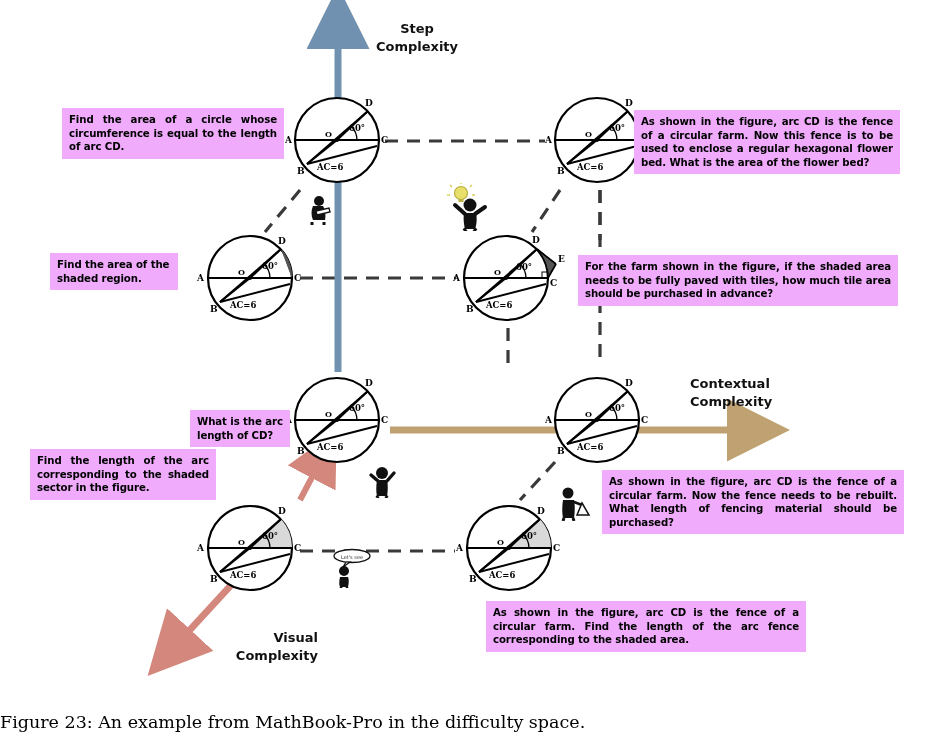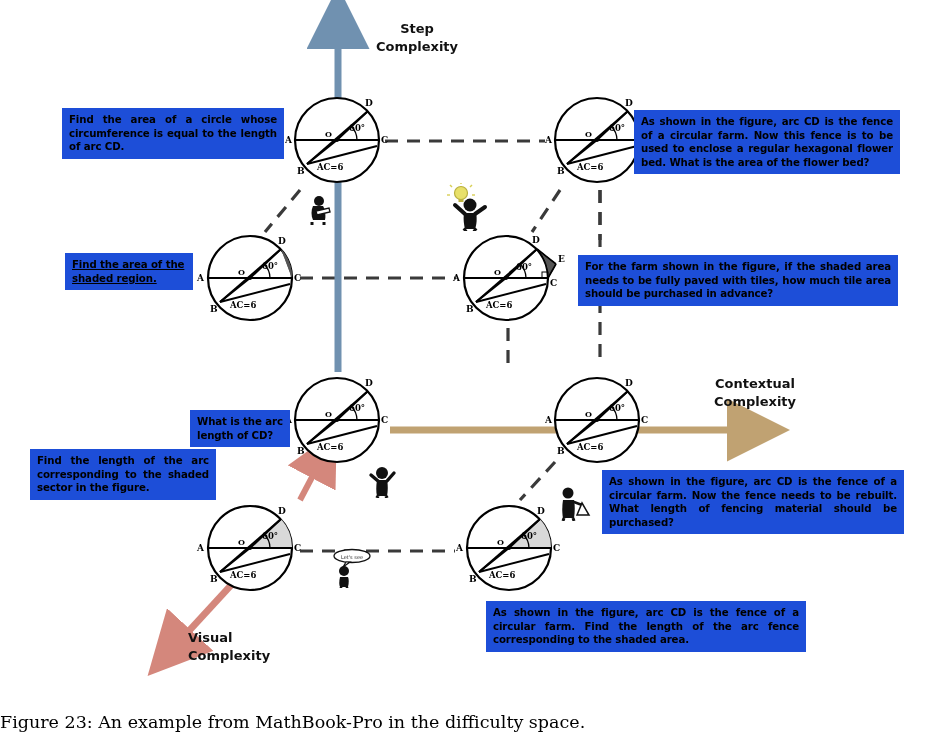--- a/index.html
+++ b/index.html
@@ -23,21 +23,21 @@
   .svg-layer {
     position: absolute;
     left: 0; top: 0;
     width: 940px;
     height: 756px;
     pointer-events: none;
   }
   
   .callout {
     position: absolute;
-    background: #1d4ed8;
+    background: #f0abfc;
     color: #000000;
     font-family: "DejaVu Sans", sans-serif;
     font-weight: bold;
     font-size: 10.2px;
     line-height: 13.6px;
     padding: 5px 7px;
     box-sizing: border-box;
     text-align: justify;
     letter-spacing: -0.1px;
   }
@@ -347,42 +347,42 @@
       <path d="M9,33 L8,36 M18,33 L19,36" stroke="#111" stroke-width="3"></path>
       <path d="M19,17 L27,20" stroke="#111" stroke-width="2.6" stroke-linecap="round"></path>
       <path d="M27,18 L34,30 L22,30 Z" fill="#fff" stroke="#111" stroke-width="1.5"></path>
     </svg>
   </div>
 
   <div class="callout" style="left:62px; top:108px; width:222px;">Find the area of a circle whose circumference is equal to the length of arc CD.</div>
 
   <div class="callout" style="left:634px; top:110px; width:266px;">As shown in the figure, arc CD is the fence of a circular farm. Now this fence is to be used to enclose a regular hexagonal flower bed. What is the area of the flower bed?</div>
 
-  <div class="callout left-align" style="left:65px; top:253px; width:128px;text-decoration:underline;">Find the area of the shaded region.</div>
+  <div class="callout left-align" style="left:50px; top:253px; width:128px;">Find the area of the shaded region.</div>
 
   <div class="callout left-align" style="left:190px; top:410px; width:100px;">What is the arc length of CD?</div>
 
   <div class="callout" style="left:578px; top:255px; width:320px;">For the farm shown in the figure, if the shaded area needs to be fully paved with tiles, how much tile area should be purchased in advance?</div>
 
   <div class="callout" style="left:602px; top:470px; width:302px;">As shown in the figure, arc CD is the fence of a circular farm. Now the fence needs to be rebuilt. What length of fencing material should be purchased?</div>
 
   <div class="callout" style="left:30px; top:449px; width:186px;">Find the length of the arc corresponding to the shaded sector in the figure.</div>
 
   <div class="callout" style="left:486px; top:601px; width:320px;">As shown in the figure, arc CD is the fence of a circular farm. Find the length of the arc fence corresponding to the shaded area.</div>
 
   <div class="axis-label center" style="left:352px; top:20px; width:130px; text-align:center;">
     <div>Step</div>
     <div>Complexity</div>
   </div>
 
-  <div class="axis-label center" style="left:690px; top:375px; width:130px; text-align:center;">
+  <div class="axis-label center" style="left:690px; top:375px; width:130px; text-align:left;">
     <div>Contextual</div>
     <div>Complexity</div>
   </div>
 
-  <div class="axis-label center" style="left:188px; top:629px; width:130px; text-align:left;">
+  <div class="axis-label center" style="left:188px; top:629px; width:130px; text-align:right;">
     <div>Visual</div>
     <div>Complexity</div>
   </div>
 
   <div class="caption">Figure 23: An example from MathBook-Pro in the difficulty space.</div>
 
 </div>
 
 </body></html>

